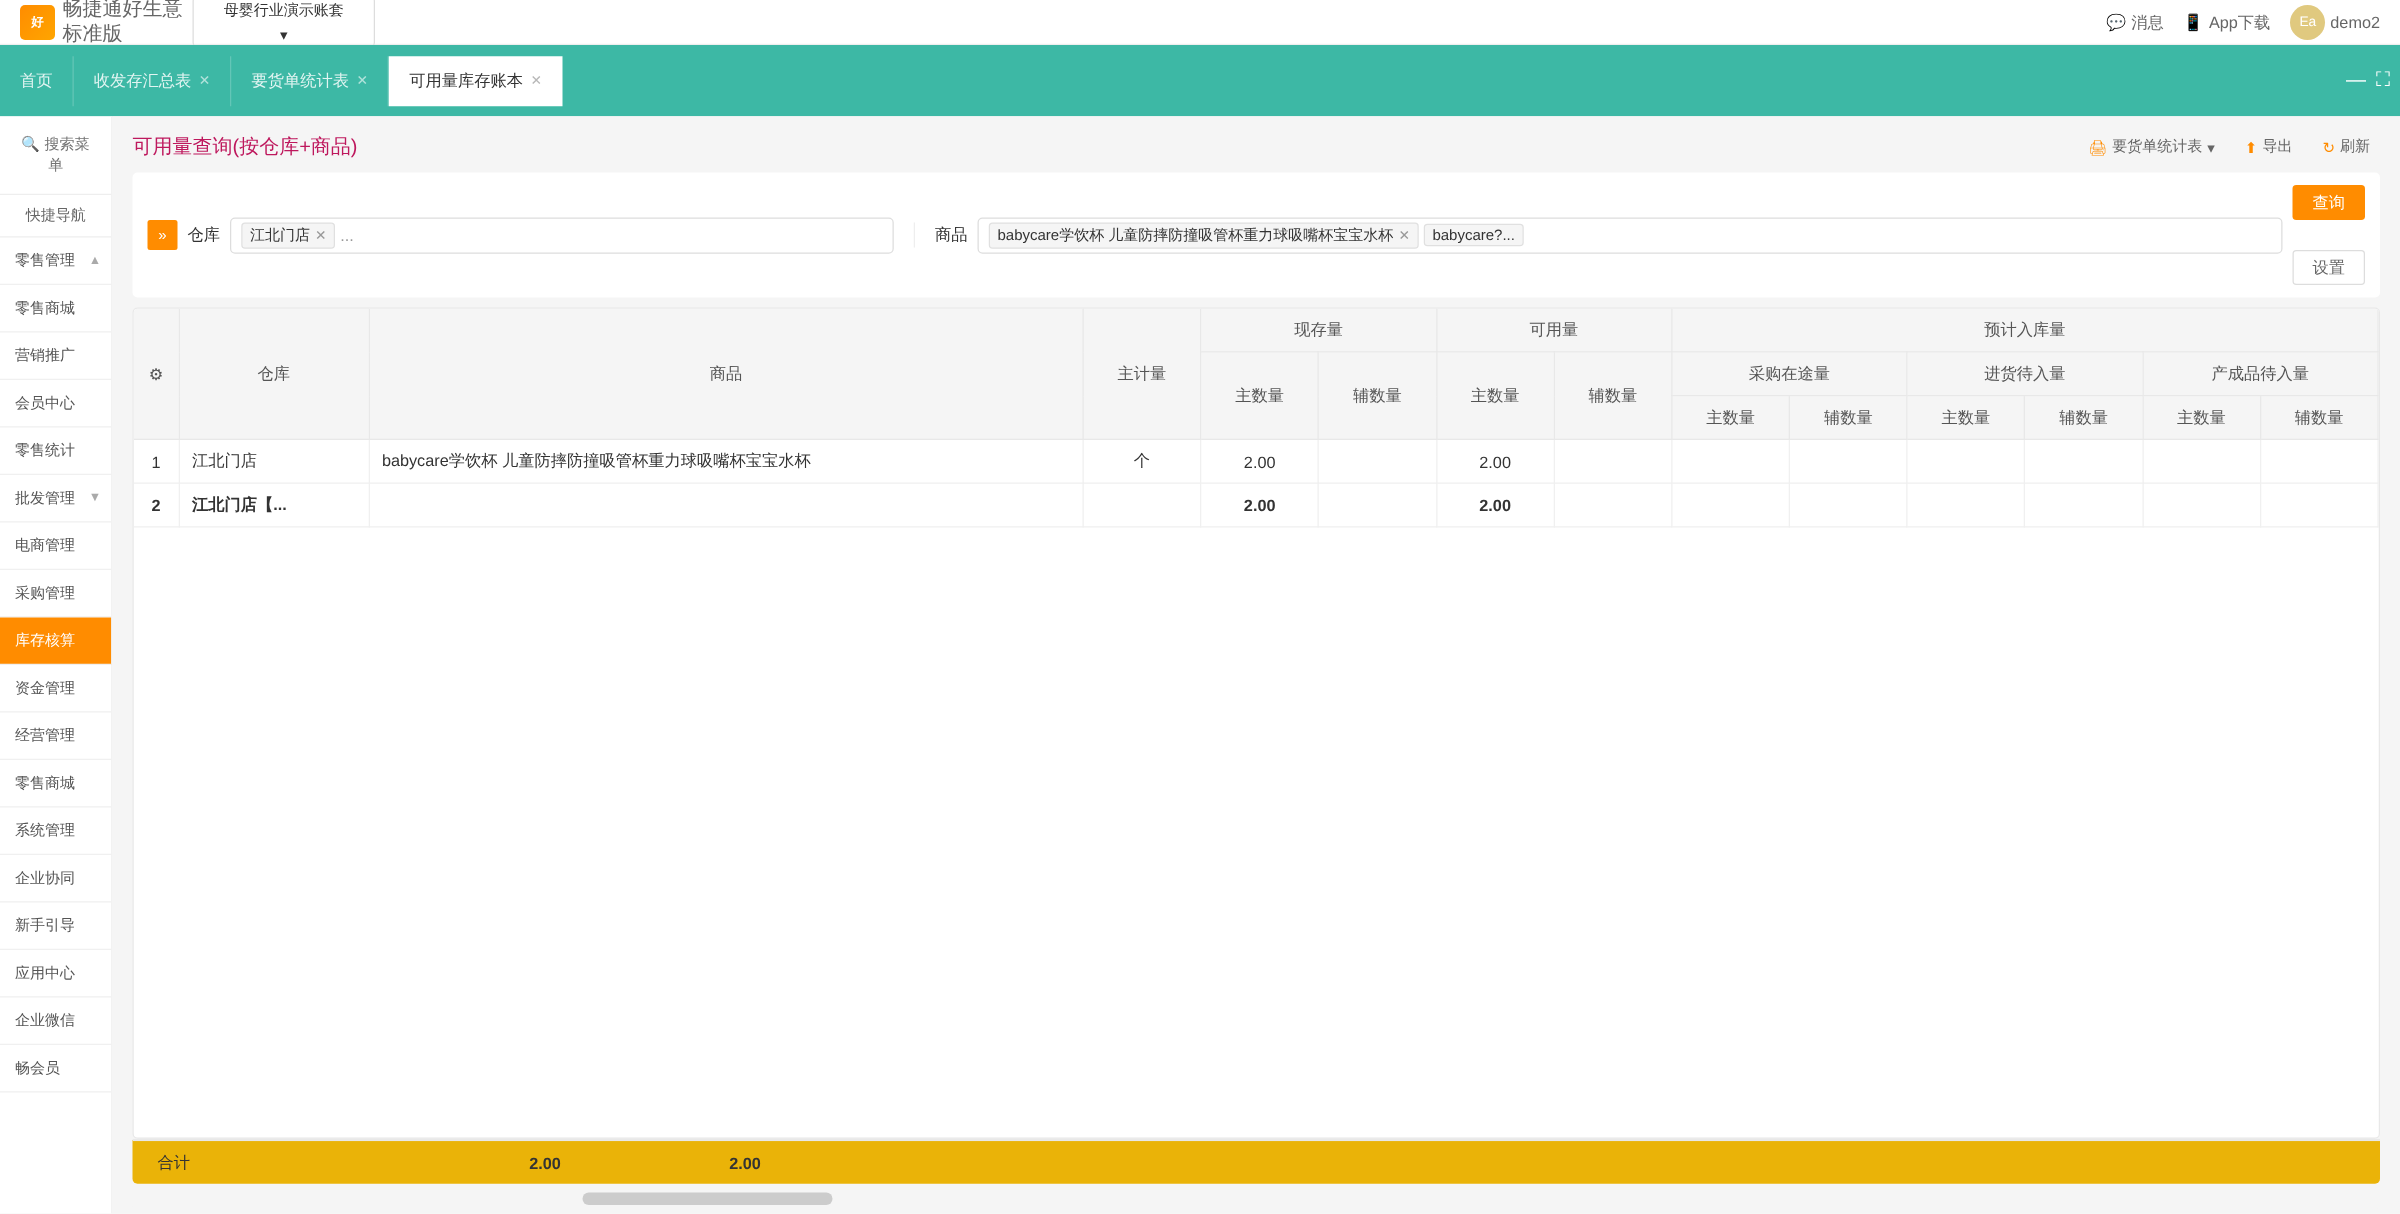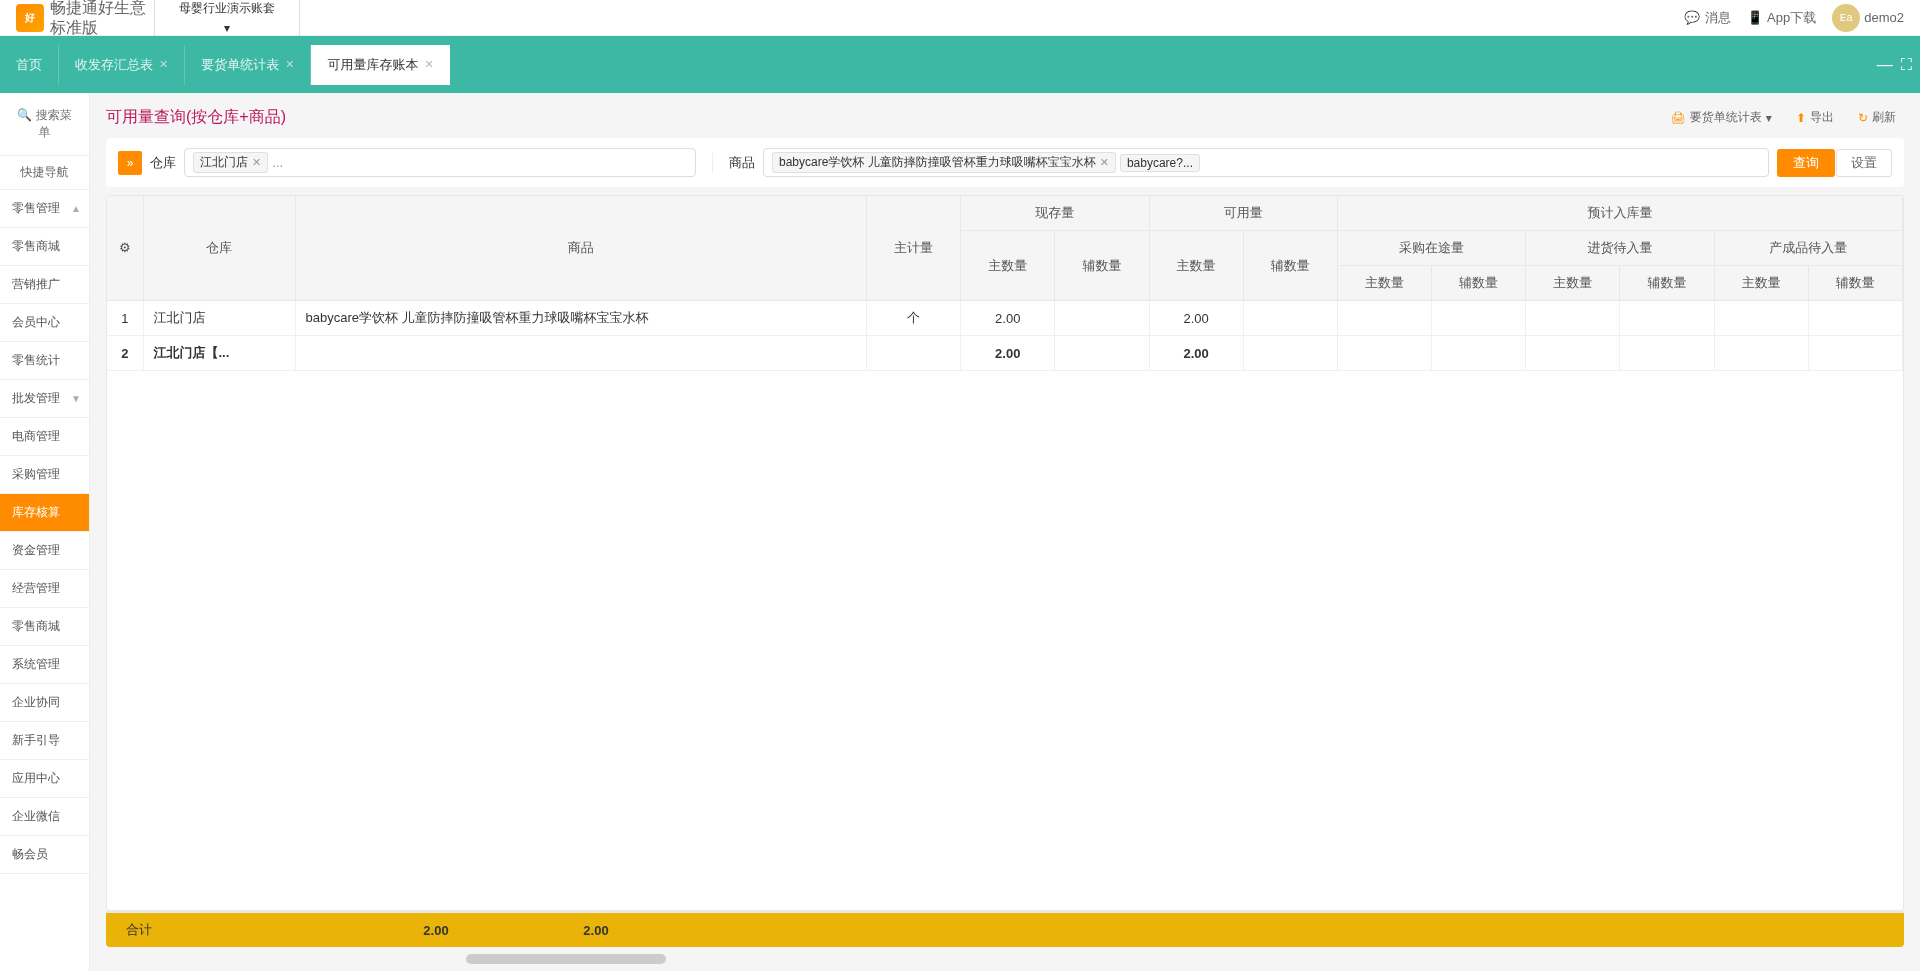--- a/index.html
+++ b/index.html
@@ -7,21 +7,21 @@
 
     
     .top-bar { background: #fff; height: 36px; display: flex; align-items: center; justify-content: space-between; padding: 0 16px; border-bottom: 1px solid #eee; flex-shrink: 0; }
     .top-bar-left { display: flex; align-items: center; gap: 8px; }
     .logo-area { display: flex; align-items: center; gap: 6px; }
     .logo-icon { width: 28px; height: 28px; background: linear-gradient(135deg, #ff8c00, #ffa500); border-radius: 4px; display: flex; align-items: center; justify-content: center; color: white; font-size: 10px; font-weight: bold; }
     .logo-text { font-size: 16px; color: #666; line-height: 1.2; }
     .store-selector { display: flex; align-items: center; gap: 4px; padding: 2px 24px; border: 1px solid #ddd; border-radius: 4px; cursor: pointer; font-size: 12px; color: #333; flex-direction: column; }
     .top-bar-right { display: flex; align-items: center; gap: 16px; font-size: 13px; color: #666; }
     .top-bar-right-item { display: flex; align-items: center; gap: 4px; cursor: pointer; }
-    .avatar { width: 28px; height: 28px; border-radius: 50%; background: #e0c97f; display: flex; align-items: center; justify-content: center; font-size: 11px; color: white; overflow: hidden; font-family: Liberation Mono, monospace; }
+    .avatar { width: 28px; height: 28px; border-radius: 50%; background: #e0c97f; display: flex; align-items: center; justify-content: center; font-size: 11px; color: white; overflow: hidden; }
 
     
     .tab-bar { background: #3db8a5; display: flex; align-items: center; height: 57px; flex-shrink: 0; padding-left: 0; }
     .tab { display: flex; align-items: center; gap: 6px; padding: 0 16px; height: 40px; cursor: pointer; color: rgba(255,255,255,0.85); font-size: 13px; border-right: 1px solid rgba(255,255,255,0.2); }
     .tab.active { background: #fff; color: #333; border-right: none; }
     .tab .close-btn { font-size: 11px; color: inherit; opacity: 0.7; cursor: pointer; }
     .tab.active .close-btn { color: #999; }
     .tab-close-all { margin-left: auto; margin-right: 8px; color: white; cursor: pointer; font-size: 16px; display: flex; align-items: center; gap: 8px; }
 
     
@@ -49,28 +49,28 @@
 
     
     .filter-area { background: #fff; margin: 0 16px 8px; padding: 10px 12px; border-radius: 4px; display: flex; align-items: center; gap: 8px; flex-shrink: 0; }
     .expand-btn { width: 24px; height: 24px; background: #ff8c00; color: white; border-radius: 2px; display: flex; align-items: center; justify-content: center; cursor: pointer; font-size: 12px; flex-shrink: 0; }
     .filter-label { font-size: 13px; color: #333; white-space: nowrap; }
     .filter-tag-group { display: flex; align-items: center; flex-wrap: wrap; gap: 4px; flex: 1; border: 1px solid #ddd; border-radius: 4px; padding: 3px 8px; min-height: 28px; }
     .filter-tag { display: flex; align-items: center; gap: 4px; background: #f5f5f5; border: 1px solid #e0e0e0; border-radius: 3px; padding: 1px 6px; font-size: 12px; color: #333; }
     .filter-tag .remove { color: #999; cursor: pointer; font-size: 11px; }
     .filter-dots { color: #999; cursor: pointer; }
     .filter-divider { width: 1px; height: 20px; background: #eee; margin: 0 8px; }
-    .filter-actions { display: flex; gap: 1px; margin-left: auto; }
+    .filter-actions { display: flex; gap: 24px; margin-left: auto; flex-direction: column; }
     .btn-query { background: #ff8c00; color: white; border: none; padding: 5px 16px; border-radius: 3px; cursor: pointer; font-size: 13px; }
     .btn-settings { background: none; border: 1px solid #ddd; color: #666; padding: 4px 14px; border-radius: 3px; cursor: pointer; font-size: 13px; }
 
     
     .table-container { flex: 1; overflow: auto; margin: 0 16px; background: #fff; border-radius: 4px; border: 1px solid #e8e8e8; }
     table { width: 100%; border-collapse: collapse; font-size: 13px; }
-    thead tr th { background: #f5f5f5; border-bottom: 1px solid #e8e8e8; border-right: 1px solid #e8e8e8; padding: 8px 10px; text-align: center; font-weight: normal; color: #555; white-space: nowrap; font-family: Liberation Serif, serif; }
+    thead tr th { background: #f5f5f5; border-bottom: 1px solid #e8e8e8; border-right: 1px solid #e8e8e8; padding: 8px 10px; text-align: center; font-weight: normal; color: #555; white-space: nowrap; }
     thead tr:first-child th { border-top: none; }
     tbody tr td { border-bottom: 1px solid #f0f0f0; border-right: 1px solid #f0f0f0; padding: 8px 10px; text-align: center; color: #333; }
     tbody tr td.text-left { text-align: left; }
     .gear-col { width: 36px; }
 
     
     .table-footer { background: #eab308; border-top: 2px solid #e8e8e8; display: flex; align-items: center; padding: 8px 10px; flex-shrink: 0; margin: 0 16px 4px; border-bottom-left-radius: 4px; border-bottom-right-radius: 4px; }
     .footer-label { font-size: 13px; color: #333; width: 200px; padding-left: 10px; font-weight: 500; }
     .footer-values { display: flex; flex: 1; }
     .footer-val { text-align: center; font-weight: 600; font-size: 13px; }

